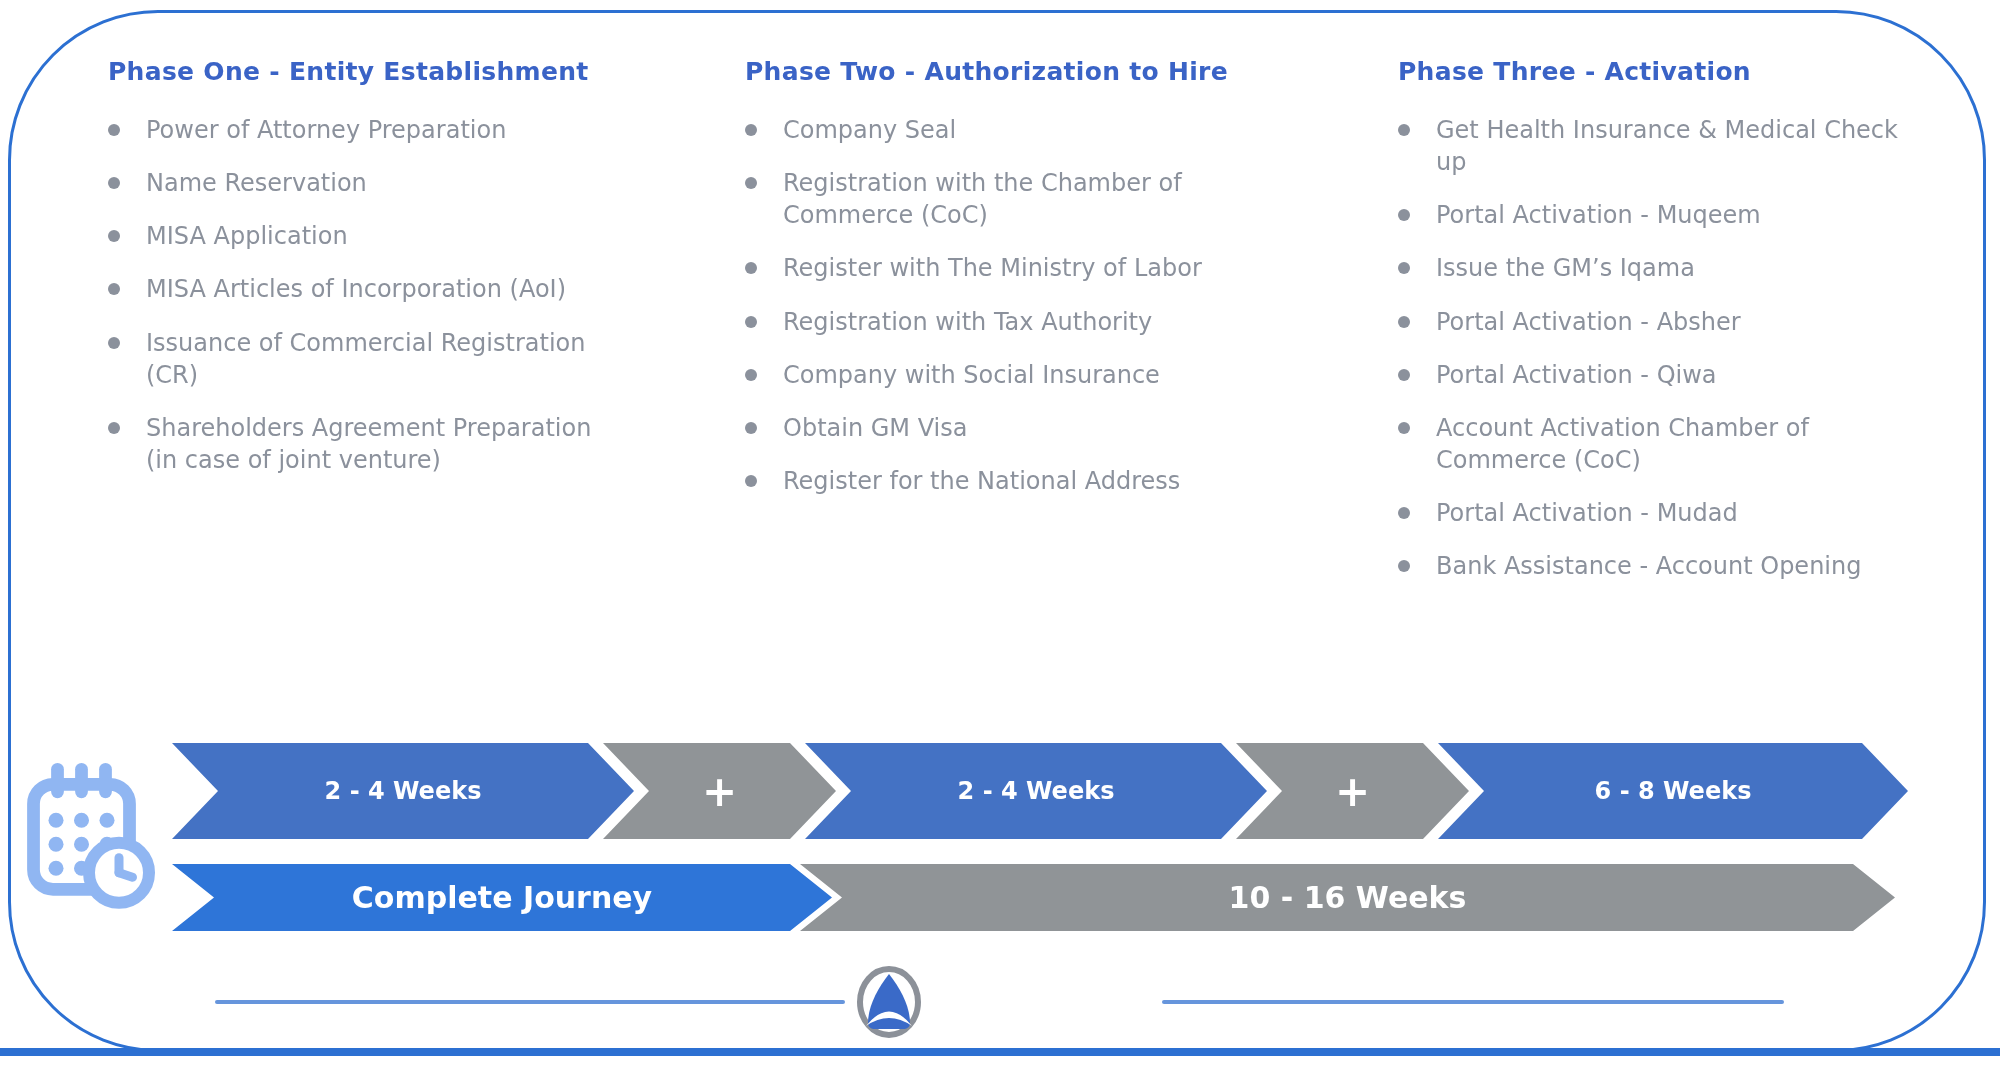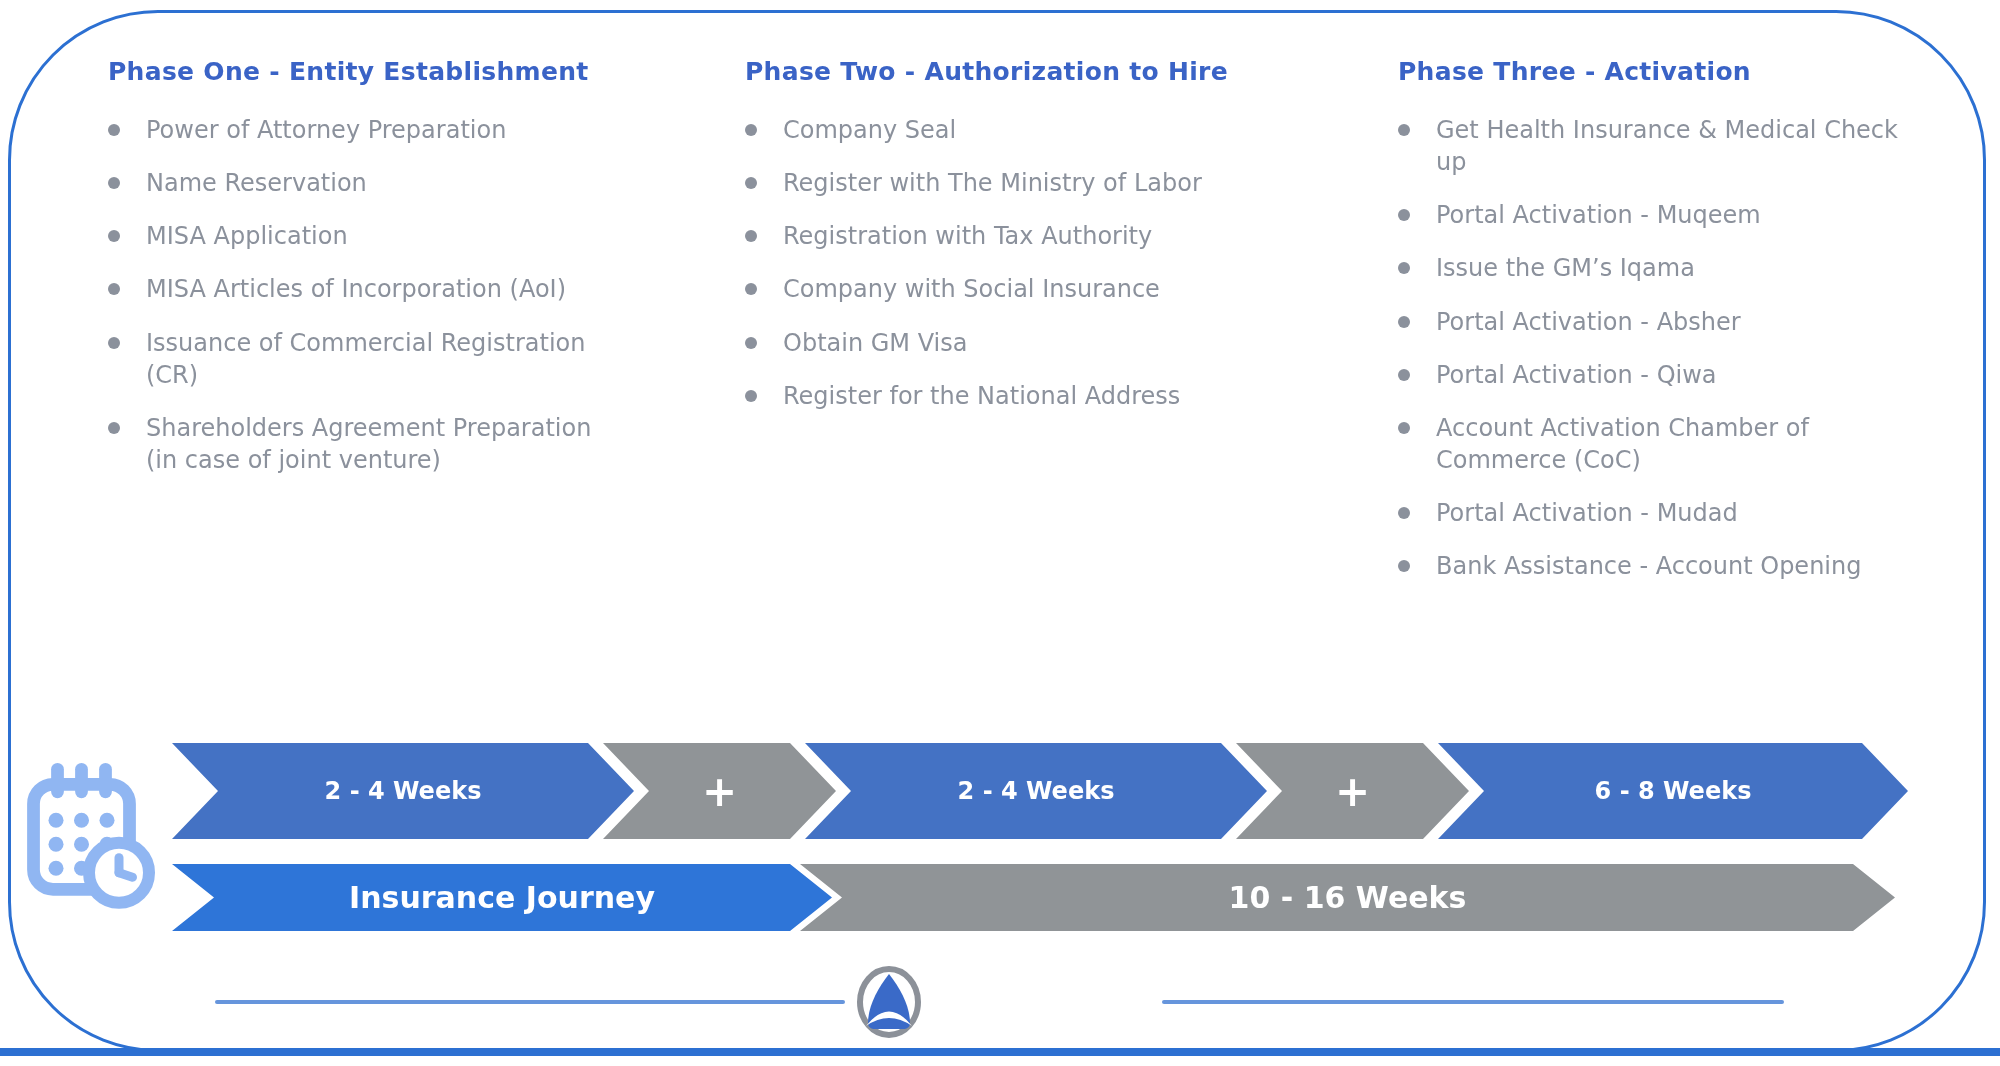--- a/index.html
+++ b/index.html
@@ -103,20 +103,24 @@
         </li>
     </ul>
   </div>
 
   <div class="col col-2">
     <h2 class="phase-title">Phase Two - Authorization to Hire</h2>
     <ul class="items">
       <li class="item">
           <span class="dot"></span>
           <span>Company Seal</span>
+        </li>
+      <li class="item">
+          <span class="dot"></span>
+          <span>Registration with the Chamber of Commerce (CoC)</span>
         </li>
       <li class="item">
           <span class="dot"></span>
           <span>Register with The Ministry of Labor</span>
         </li>
       <li class="item">
           <span class="dot"></span>
           <span>Registration with Tax Authority</span>
         </li>
       <li class="item">
@@ -206,21 +210,21 @@
     <span>2 - 4 Weeks</span>
   </div>
   <div class="seg row1 bg-gray plus-seg s4">
     <span>+</span>
   </div>
   <div class="seg row1 bg-blue s5">
     <span>6 - 8 Weeks</span>
   </div>
 
   <div class="seg row2 bg-journey cj">
-    <span>Insurance Journey</span>
+    <span>Complete Journey</span>
   </div>
   <div class="seg row2 bg-gray tot">
     <span>10 - 16 Weeks</span>
   </div>
 
   <div class="rule rule-left"></div>
   <div class="rule rule-right"></div>
   <svg class="logo-mark" width="70" height="76" viewBox="0 0 70 76">
     <ellipse cx="35" cy="38" rx="29" ry="33" fill="#fff" stroke="#8c9199" stroke-width="6"></ellipse>
     <path d="M35 10 C 23 25, 14 43, 14 59 C 14 63, 17 65, 21 65 L 49 65 C 53 65, 56 63, 56 59 C 56 43, 47 25, 35 10 Z" fill="#3a6ac8"></path>

